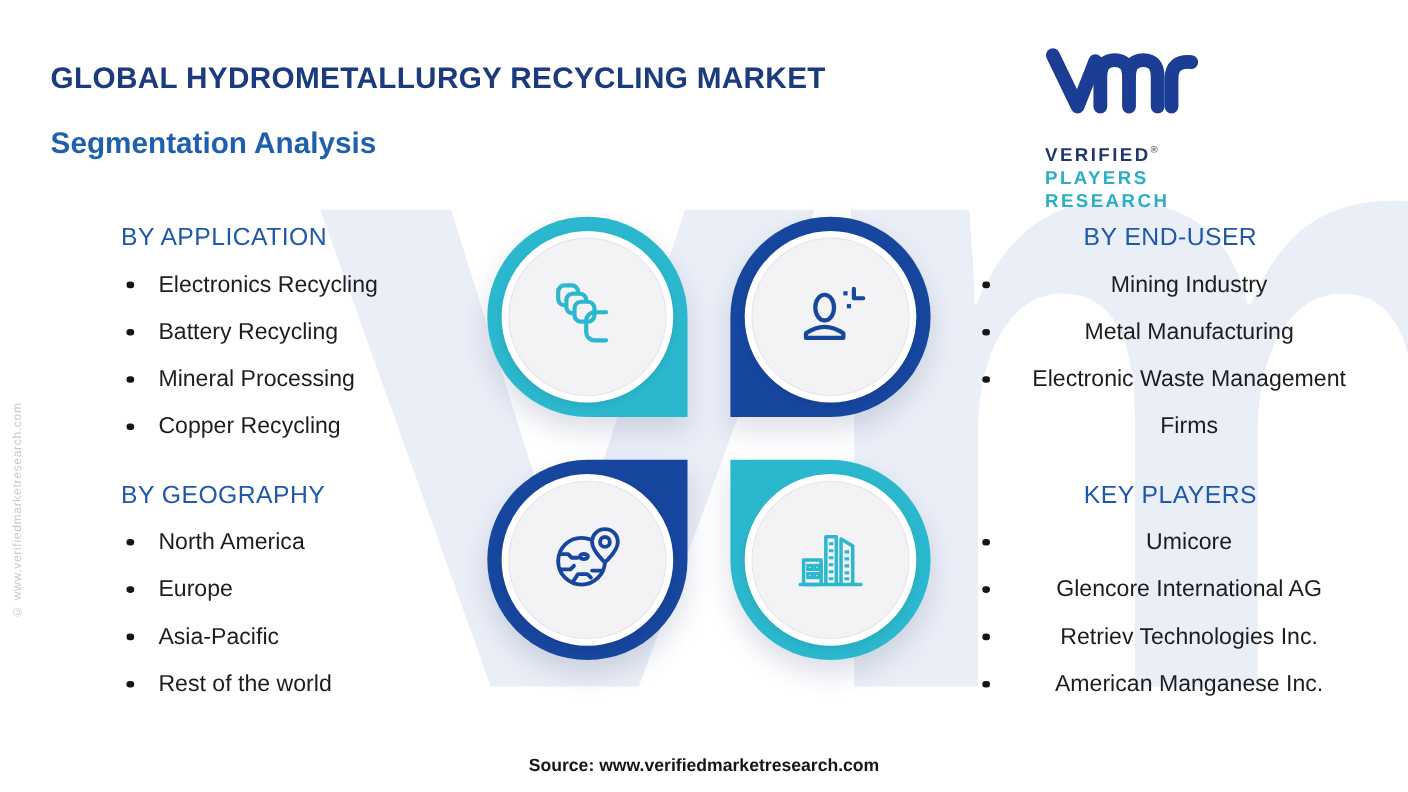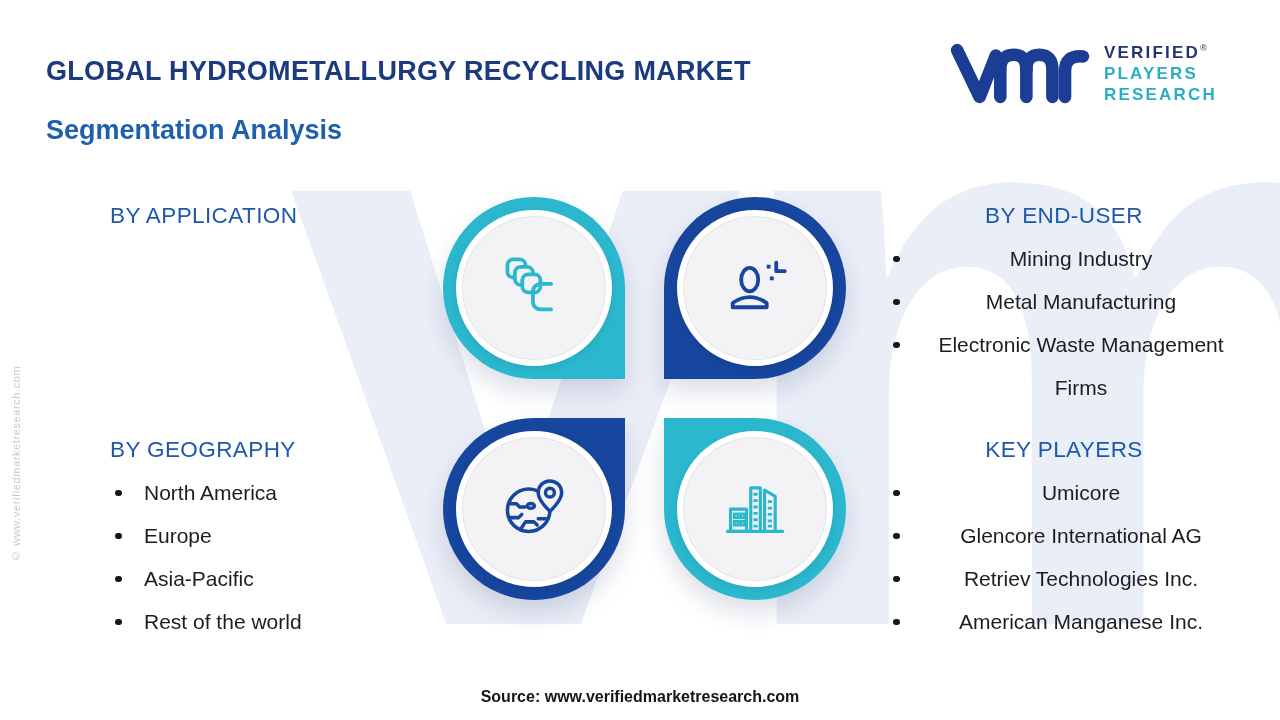--- a/index.html
+++ b/index.html
@@ -22,21 +22,21 @@
   .title {
     left:46px; top:45px; width:900px;
     font-size:27px; font-weight:700; color:#1c3a7e; letter-spacing:0.3px;margin-top:11px;
   }
   .subtitle {
     left:46px; top:115px; width:600px;
     font-size:27px; font-weight:600; color:#1e5fae;
   }
 
   
-  .logo { left:950px; top:34px; width:300px; height:80px; display:flex; gap:12px; }
+  .logo { left:950px; top:34px; width:300px; height:80px; display:flex; gap:12px;flex-direction:column; }
   .logo-mark { width:142px; height:76px; }
   .logo-text { padding-top:8px; font-weight:700; font-size:17px; line-height:21px; letter-spacing:2.2px; }
   .logo-line1 { color:#21356e; position:relative; }
   .logo-line2, .logo-line3 { color:#29aec3; }
   .logo-reg { font-size:9px; color:#666; vertical-align:top; letter-spacing:0; position:relative; top:-4px; }
 
   
   .section { width:330px; }
   .sec-left  { left:110px; }
   .sec-right { left:888px; width:352px;text-align:center; }
@@ -110,20 +110,26 @@
     </span>
     <span class="logo-text">
       <span class="logo-line1"><span>VERIFIED</span><span class="logo-reg">®</span></span><br>
       <span class="logo-line2">PLAYERS</span><br>
       <span class="logo-line3">RESEARCH</span>
     </span>
   </div>
 
   <div class="layer section sec-left sec-top">
     <div class="sec-heading">BY APPLICATION</div>
+    <ul class="sec-list">
+      <li>Electronics Recycling</li>
+      <li>Battery Recycling</li>
+      <li>Mineral Processing</li>
+      <li>Copper Recycling</li>
+    </ul>
   </div>
 
   <div class="layer section sec-left sec-bottom">
     <div class="sec-heading">BY GEOGRAPHY</div>
     <ul class="sec-list">
       <li>North America</li>
       <li>Europe</li>
       <li>Asia-Pacific</li>
       <li>Rest of the world</li>
     </ul>

